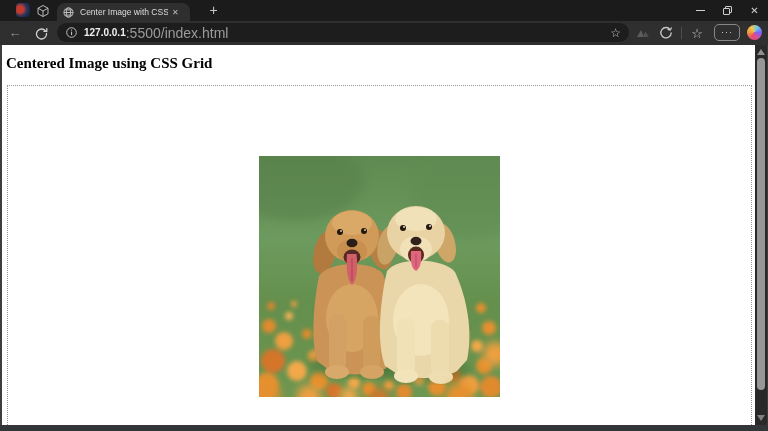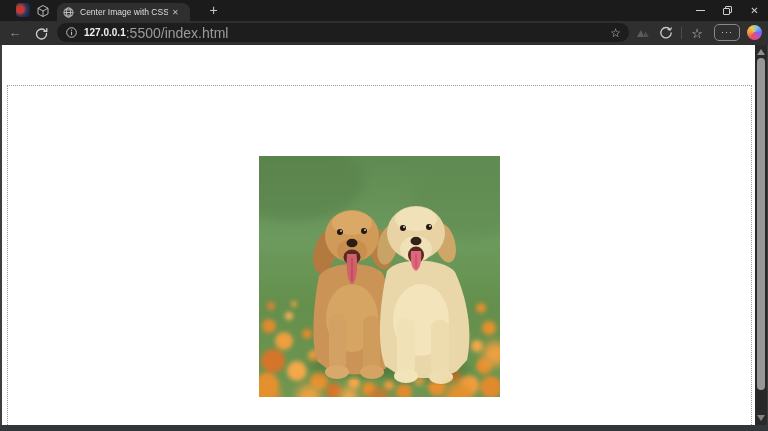--- a/index.html
+++ b/index.html
@@ -136,20 +136,21 @@
         <path d="M12.6 1.4 L11.3 4.1 L8.6 3.4" fill="none" stroke="#c9c9c9" stroke-width="1.2" stroke-linejoin="round"></path>
       </svg>
     </div>
     <div class="sep"></div>
     <div class="tb-ic" style="left:689px;color:#c9c9c9;font-size:13px;">☆</div>
     <div class="more-box">···</div>
     <div class="copilot"></div>
   </div>
 
   <div class="page">
+    <h1 class="page-h1">Centered Image using CSS Grid</h1>
     <div class="dotted-box"></div>
 
     <svg class="pup-img" viewBox="0 0 241 241" preserveAspectRatio="none">
       <defs>
         <linearGradient id="bgG" x1="0" y1="0" x2="0" y2="1">
           <stop offset="0" stop-color="#5f8a51"></stop>
           <stop offset="0.35" stop-color="#6d9a5e"></stop>
           <stop offset="0.62" stop-color="#648f4c"></stop>
           <stop offset="1" stop-color="#6d9751"></stop>
         </linearGradient>

